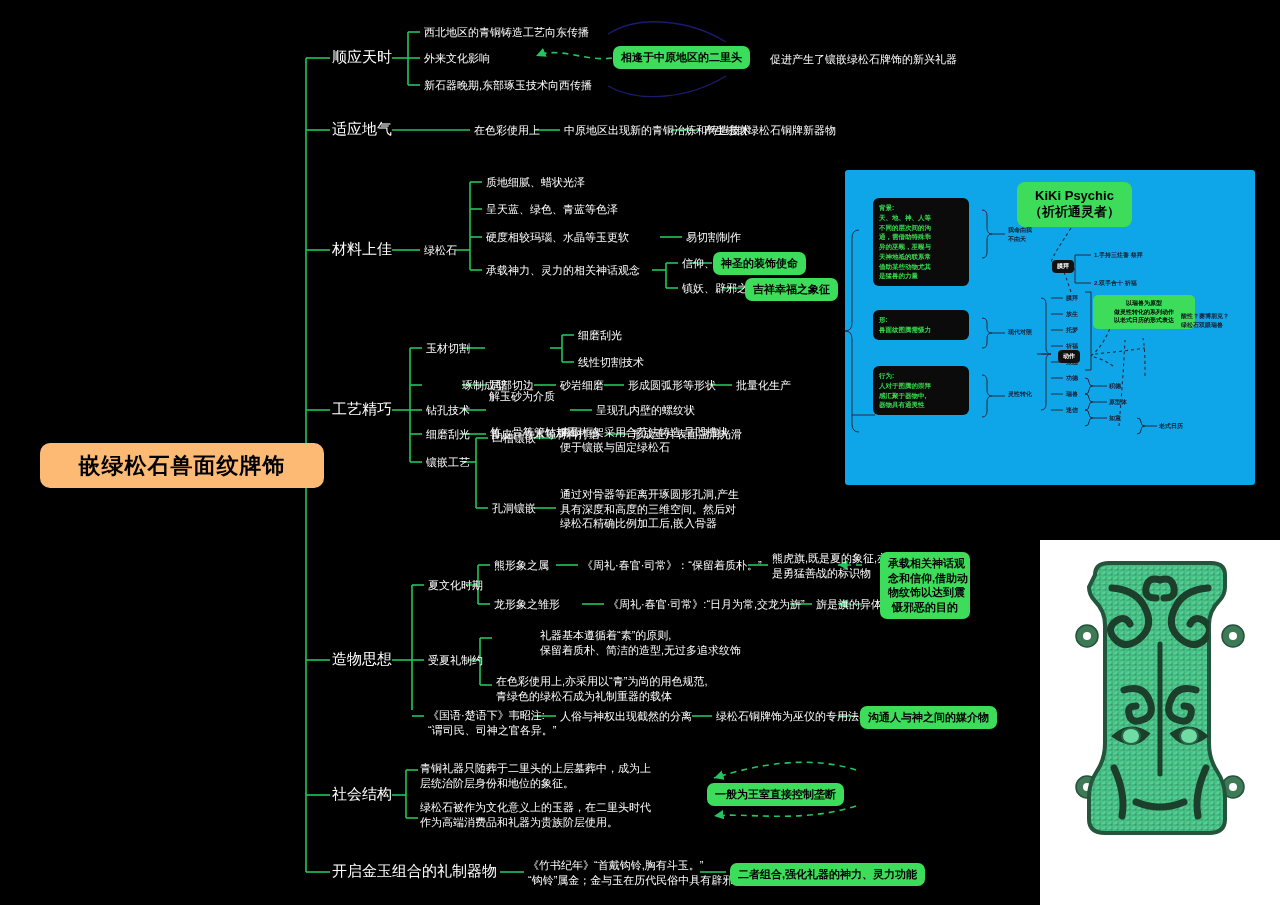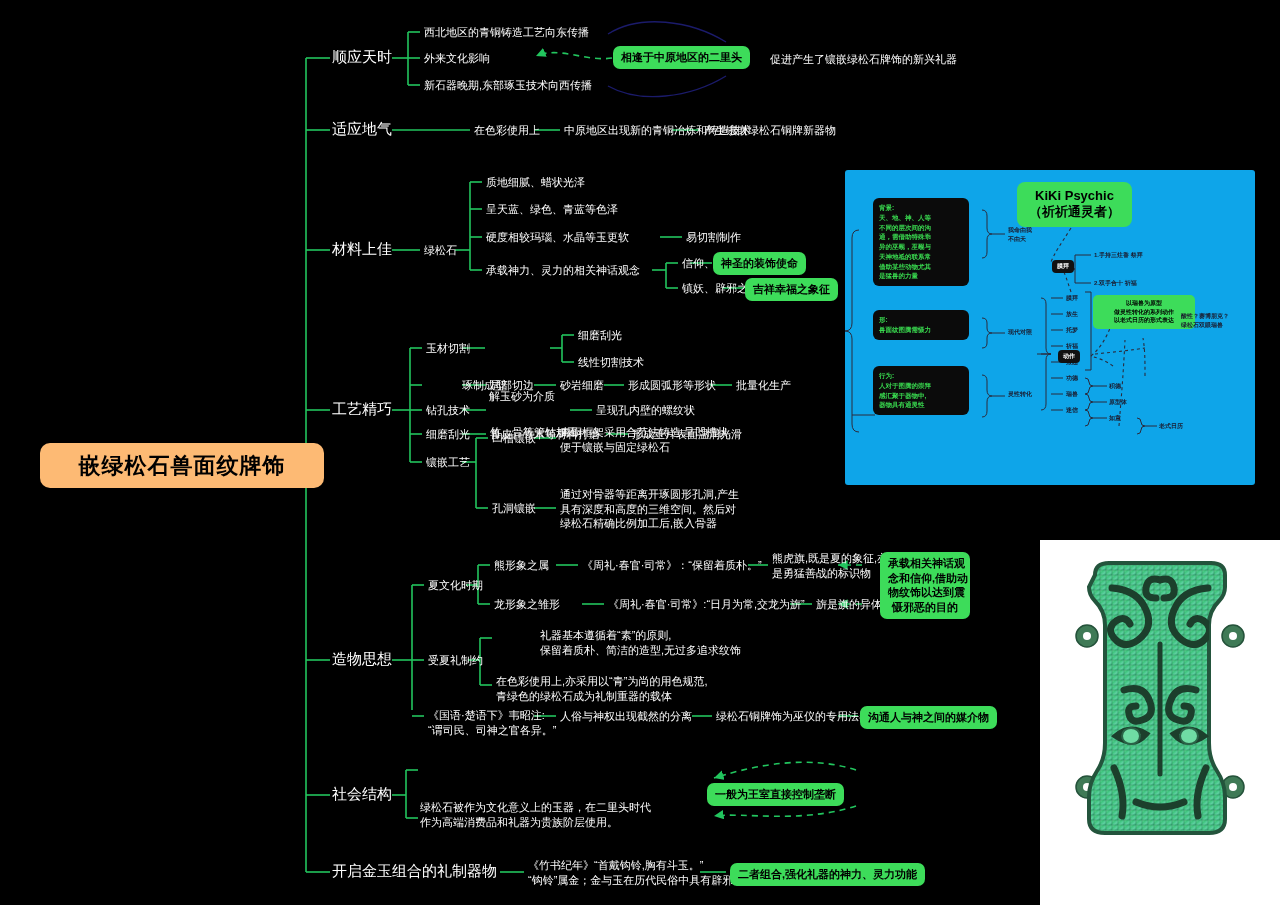--- a/index.html
+++ b/index.html
@@ -266,20 +266,22 @@
   <div class="node t" style="left:496px;top:674px;">在色彩使用上,亦采用以“青”为尚的用色规范,
 青绿色的绿松石成为礼制重器的载体</div>
 
   <div class="node t" style="left:428px;top:708px;">《国语·楚语下》韦昭注:
 “谓司民、司神之官各异。”</div>
   <div class="node t" style="left:560px;top:709px;">人俗与神权出现截然的分离</div>
   <div class="node t" style="left:716px;top:709px;">绿松石铜牌饰为巫仪的专用法器</div>
   <div class="pill" style="left:860px;top:706px;">沟通人与神之间的媒介物</div>
 
   <div class="b1" style="left:332px;top:785px;">社会结构</div>
+  <div class="node t" style="left:420px;top:761px;">青铜礼器只随葬于二里头的上层墓葬中，成为上
+层统治阶层身份和地位的象征。</div>
   <div class="node t" style="left:420px;top:800px;">绿松石被作为文化意义上的玉器，在二里头时代
 作为高端消费品和礼器为贵族阶层使用。</div>
   <div class="pill" style="left:707px;top:783px;">一般为王室直接控制垄断</div>
 
   <div class="b1" style="left:332px;top:862px;">开启金玉组合的礼制器物</div>
   <div class="node t" style="left:528px;top:858px;">《竹书纪年》“首戴钩铃,胸有斗玉。”
 “钩铃”属金；金与玉在历代民俗中具有辟邪功能</div>
   <div class="pill" style="left:730px;top:863px;">二者组合,强化礼器的神力、灵力功能</div>
 
   <div id="inset-panel">

